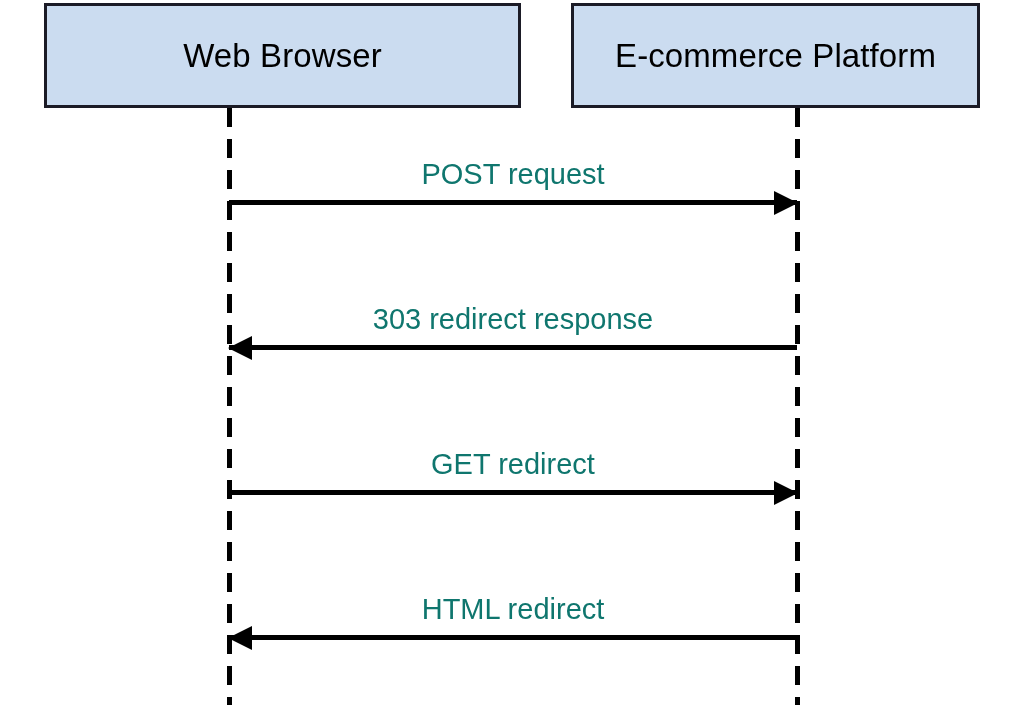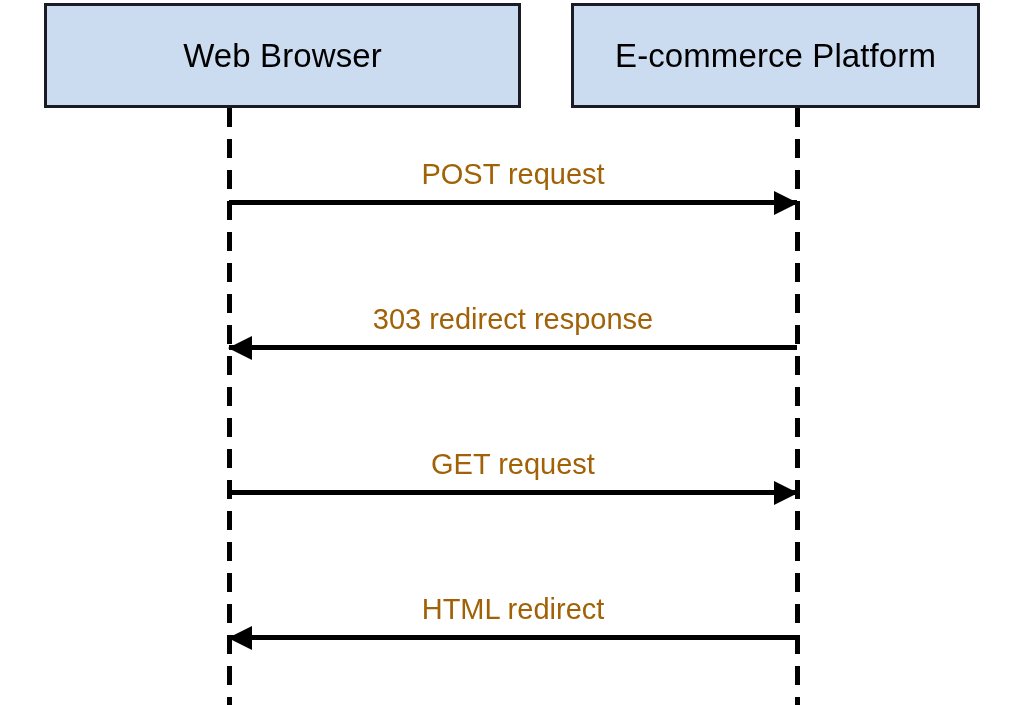--- a/index.html
+++ b/index.html
@@ -67,21 +67,21 @@
     height: 0;
   }
   .msg-label {
     position: absolute;
     left: 0;
     width: 100%;
     bottom: 14px;
     text-align: center;
     font-size: 29px;
     line-height: 1;
-    color: #a16207;
+    color: #0f766e;
     white-space: nowrap;
   }
   .msg-line {
     position: absolute;
     left: 0;
     width: 100%;
     top: -3px;
     height: 5px;
     background: #000000;
   }
@@ -124,21 +124,21 @@
     <div class="arrowhead to-right"></div>
   </div>
 
   <div class="message" style="top:348px;">
     <span class="msg-label">303 redirect response</span>
     <div class="msg-line"></div>
     <div class="arrowhead to-left"></div>
   </div>
 
   <div class="message" style="top:493px;">
-    <span class="msg-label">GET request</span>
+    <span class="msg-label">GET redirect</span>
     <div class="msg-line"></div>
     <div class="arrowhead to-right"></div>
   </div>
 
   <div class="message" style="top:638px;">
     <span class="msg-label">HTML redirect</span>
     <div class="msg-line"></div>
     <div class="arrowhead to-left"></div>
   </div>
 

